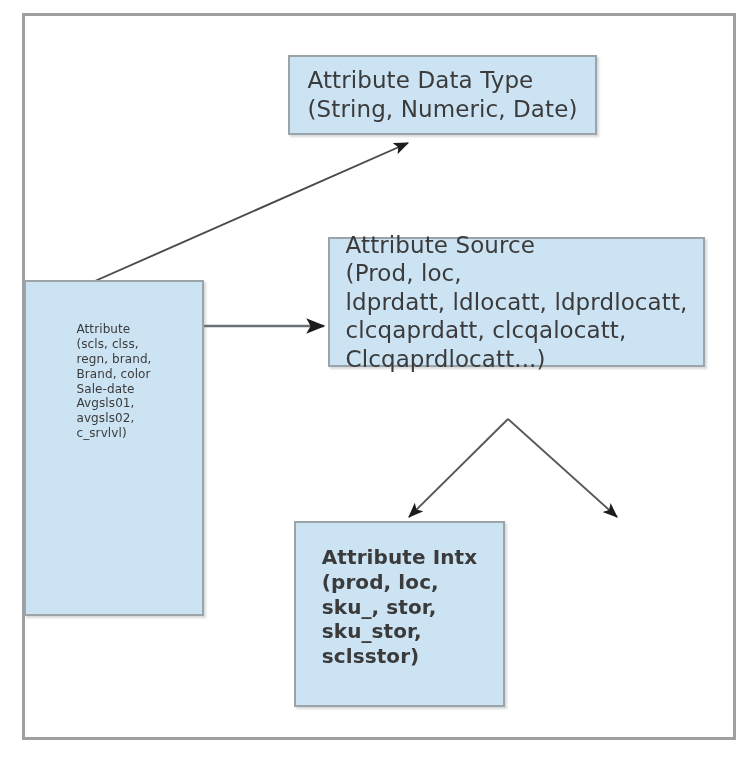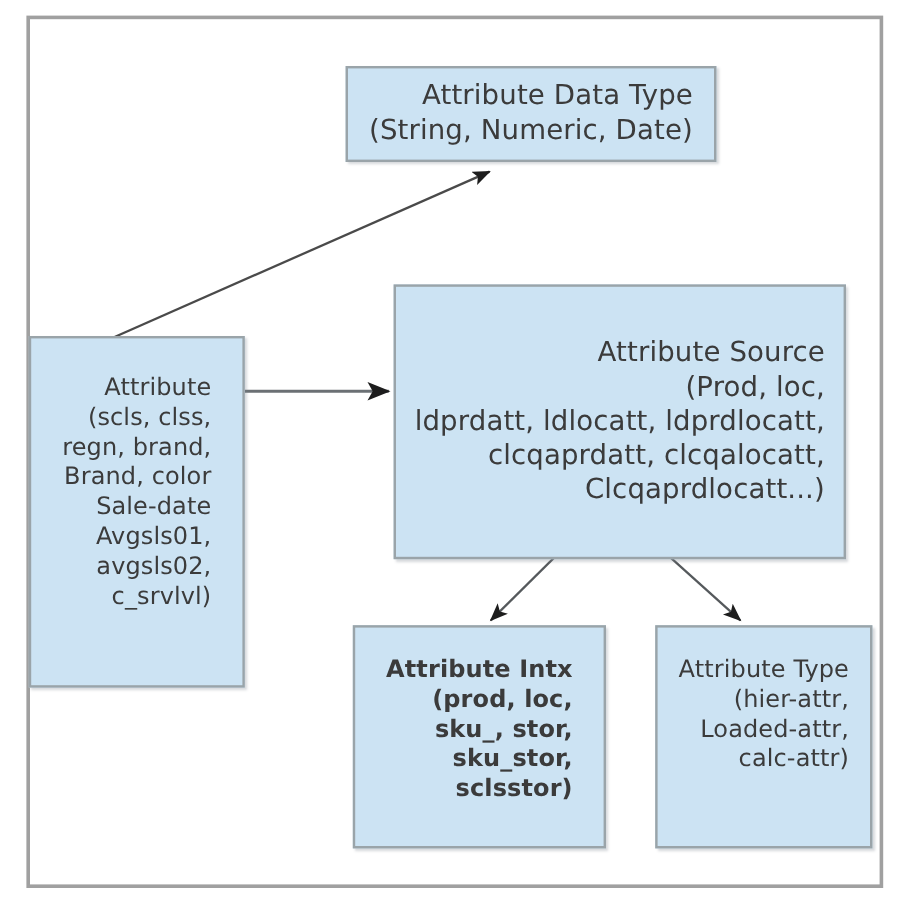--- a/index.html
+++ b/index.html
@@ -36,33 +36,33 @@
   }
   .node {
     position: absolute;
     box-sizing: border-box;
     background: #cce3f3;
     border: 2px solid #9aa4a9;
     box-shadow: 2px 2px 2px rgba(120,130,140,0.30);
     display: flex;
     align-items: center;
     justify-content: center;
-    text-align: right;
+    text-align: left;
     color: #3b3b3b;
     line-height: 1.24;
     letter-spacing: 0.1px;
   }
   .node .txt {
     display: block;
     white-space: pre-line;
     padding: 0 4px;
   }
   #node-attribute-data-type { left: 288px; top: 55px;  width: 309px; height: 80px;  font-size: 23px; }
-  #node-attribute-source    { left: 328px; top: 237px; width: 377px; height: 229px; font-size: 23px; }
-  #node-attribute          { left: 24px;  top: 280px; width: 180px; height: 293px; font-size: 20px; align-items: flex-start; padding-top: 28px; }
+  #node-attribute-source    { left: 328px; top: 237px; width: 377px; height: 130px; font-size: 23px; }
+  #node-attribute          { left: 24px;  top: 280px; width: 180px; height: 336px; font-size: 12px; align-items: flex-start; padding-top: 40px; }
   #node-attribute-intx      { left: 294px; top: 521px; width: 211px; height: 186px; font-size: 20px; align-items: flex-start; padding-top: 22px; font-weight: bold; }
   #node-attribute-type      { left: 546px; top: 521px; width: 181px; height: 186px; font-size: 20px; align-items: flex-start; padding-top: 22px; }
 </style>
 </head>
 <body>
 
 <div id="canvas">
 
   <div id="frame"></div>
 
@@ -115,20 +115,14 @@
   </div>
 
   <div class="node" id="node-attribute-intx">
     <span class="txt">Attribute Intx
 (prod, loc,
 sku_, stor,
 sku_stor,
 sclsstor)</span>
   </div>
 
-  <div class="node" id="node-attribute-type">
-    <span class="txt">Attribute Type
-(hier-attr,
-Loaded-attr,
-calc-attr)</span>
-  </div>
 
 </div>
 
 </body></html>

